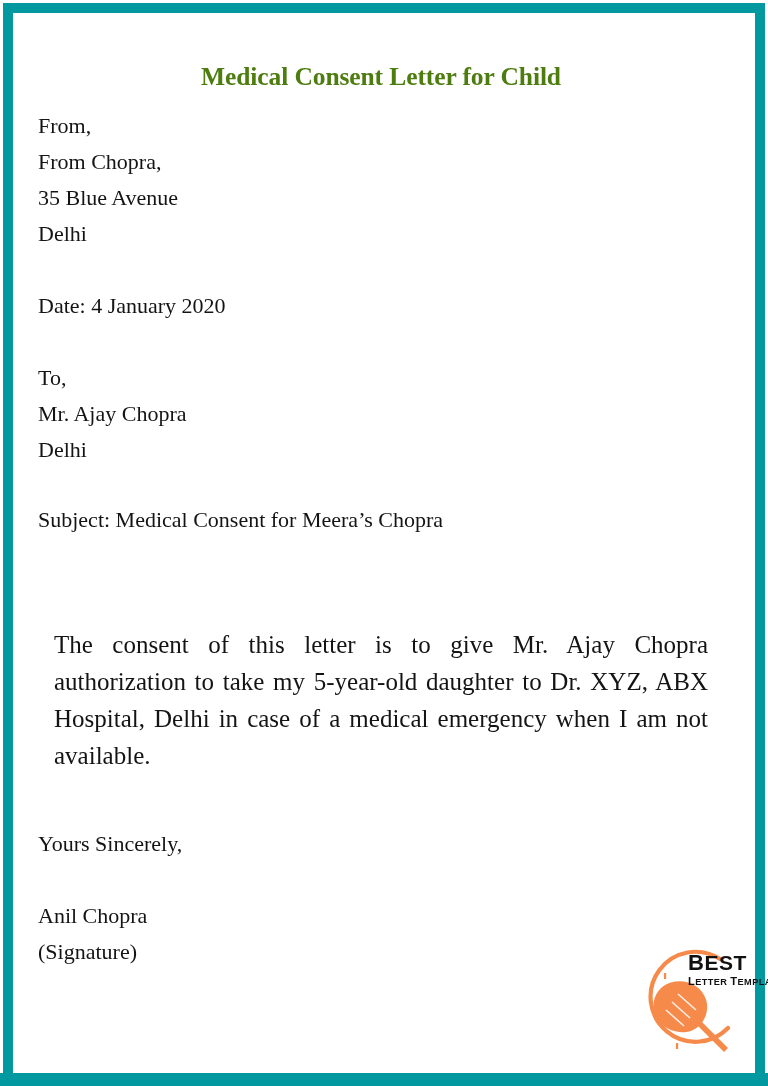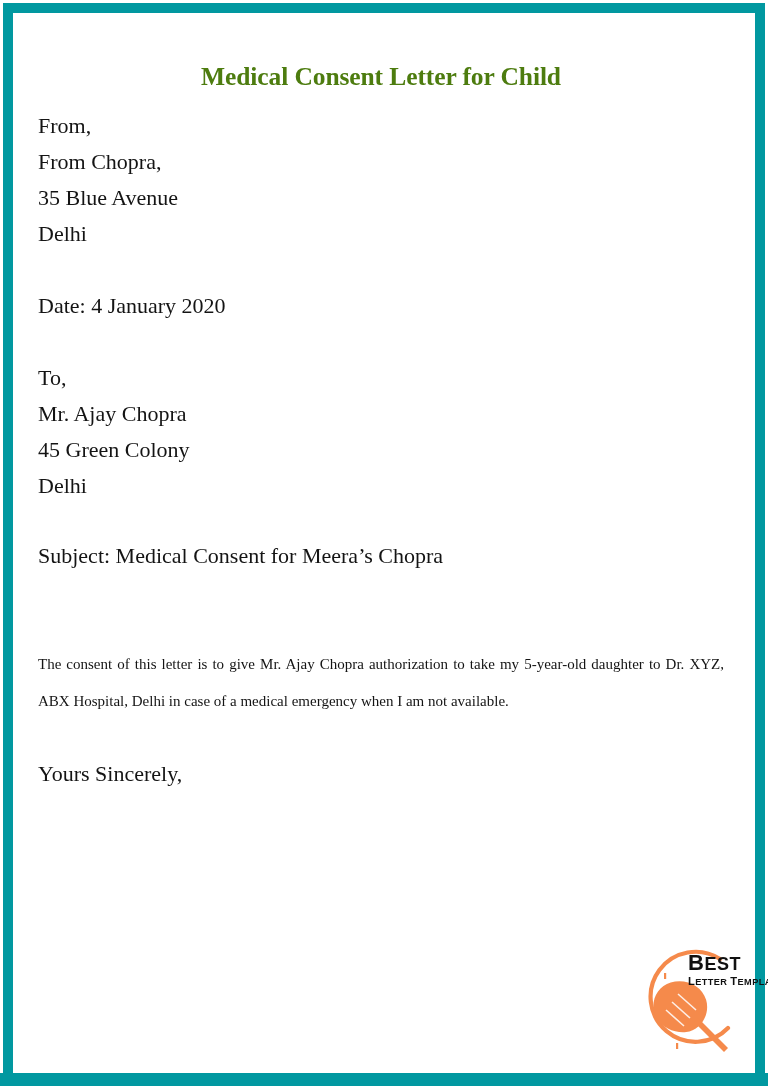--- a/index.html
+++ b/index.html
@@ -69,23 +69,23 @@
     color: #4d7c0f;
   }
 
   .line {
     font-size: 22px;
     line-height: 36px;
     margin: 0;
   }
 
   .para {
-    font-size: 15px;
+    font-size: 25px;
     line-height: 37px;
-    margin: 0;
+    margin: 16px;
     text-align: justify;
     text-justify: inter-word;
   }
 
   .gap-17 { height: 17px; }
   .gap-34 { height: 34px; }
   .gap-36 { height: 36px; }
 
   
   .spacer { width: 100%; }
@@ -108,21 +108,21 @@
     font-weight: bold;
     color: #111111;
     line-height: 1;
     letter-spacing: 0.5px;
   }
   .logo-word .cap-first {
     font-size: 22px;
     vertical-align: baseline;
   }
   .logo-word .cap-rest {
-    font-size: 18px;
+    font-size: 21px;
     letter-spacing: 0.5px;
   }
   .logo-sub {
     position: absolute;
     left: 60px;
     top: 34px;
     font-family: "Liberation Sans", "DejaVu Sans", sans-serif;
     font-weight: bold;
     font-size: 9.2px;
     color: #111111;
@@ -156,41 +156,44 @@
 
     <div class="spacer gap-36"></div>
 
     <p class="line">Date: 4 January 2020</p>
 
     <div class="spacer gap-36"></div>
 
     <div>
       <p class="line">To,</p>
       <p class="line">Mr. Ajay Chopra</p>
-      <p class="line">45 Green Colony</p>
       <p class="line">Delhi</p>
     </div>
 
     <div class="spacer gap-34"></div>
 
     <p class="line">Subject: Medical Consent for Meera’s Chopra</p>
 
     <div class="spacer gap-36"></div>
 
 
     <div class="spacer gap-36"></div>
 
     <p class="para">The consent of this letter is to give Mr. Ajay Chopra authorization to take my 5-year-old daughter to Dr. XYZ, ABX Hospital, Delhi in case of a medical emergency when I am not available.</p>
 
     <div class="spacer gap-36"></div>
 
     <p class="line">Yours Sincerely,</p>
 
     <div class="spacer gap-36"></div>
 
+    <div>
+      <p class="line">Anil Chopra</p>
+      <p class="line">(Signature)</p>
+    </div>
 
   </div>
 
   <div id="logo">
     <svg width="126" height="124" viewBox="0 0 126 124" xmlns="http://www.w3.org/2000/svg">
 
       <path d="M 92 17
                A 45 45 0 1 0 100 86" fill="none" stroke="#f58a4b" stroke-width="4.2" stroke-linecap="round"></path>
 
       <path d="M 26 58

